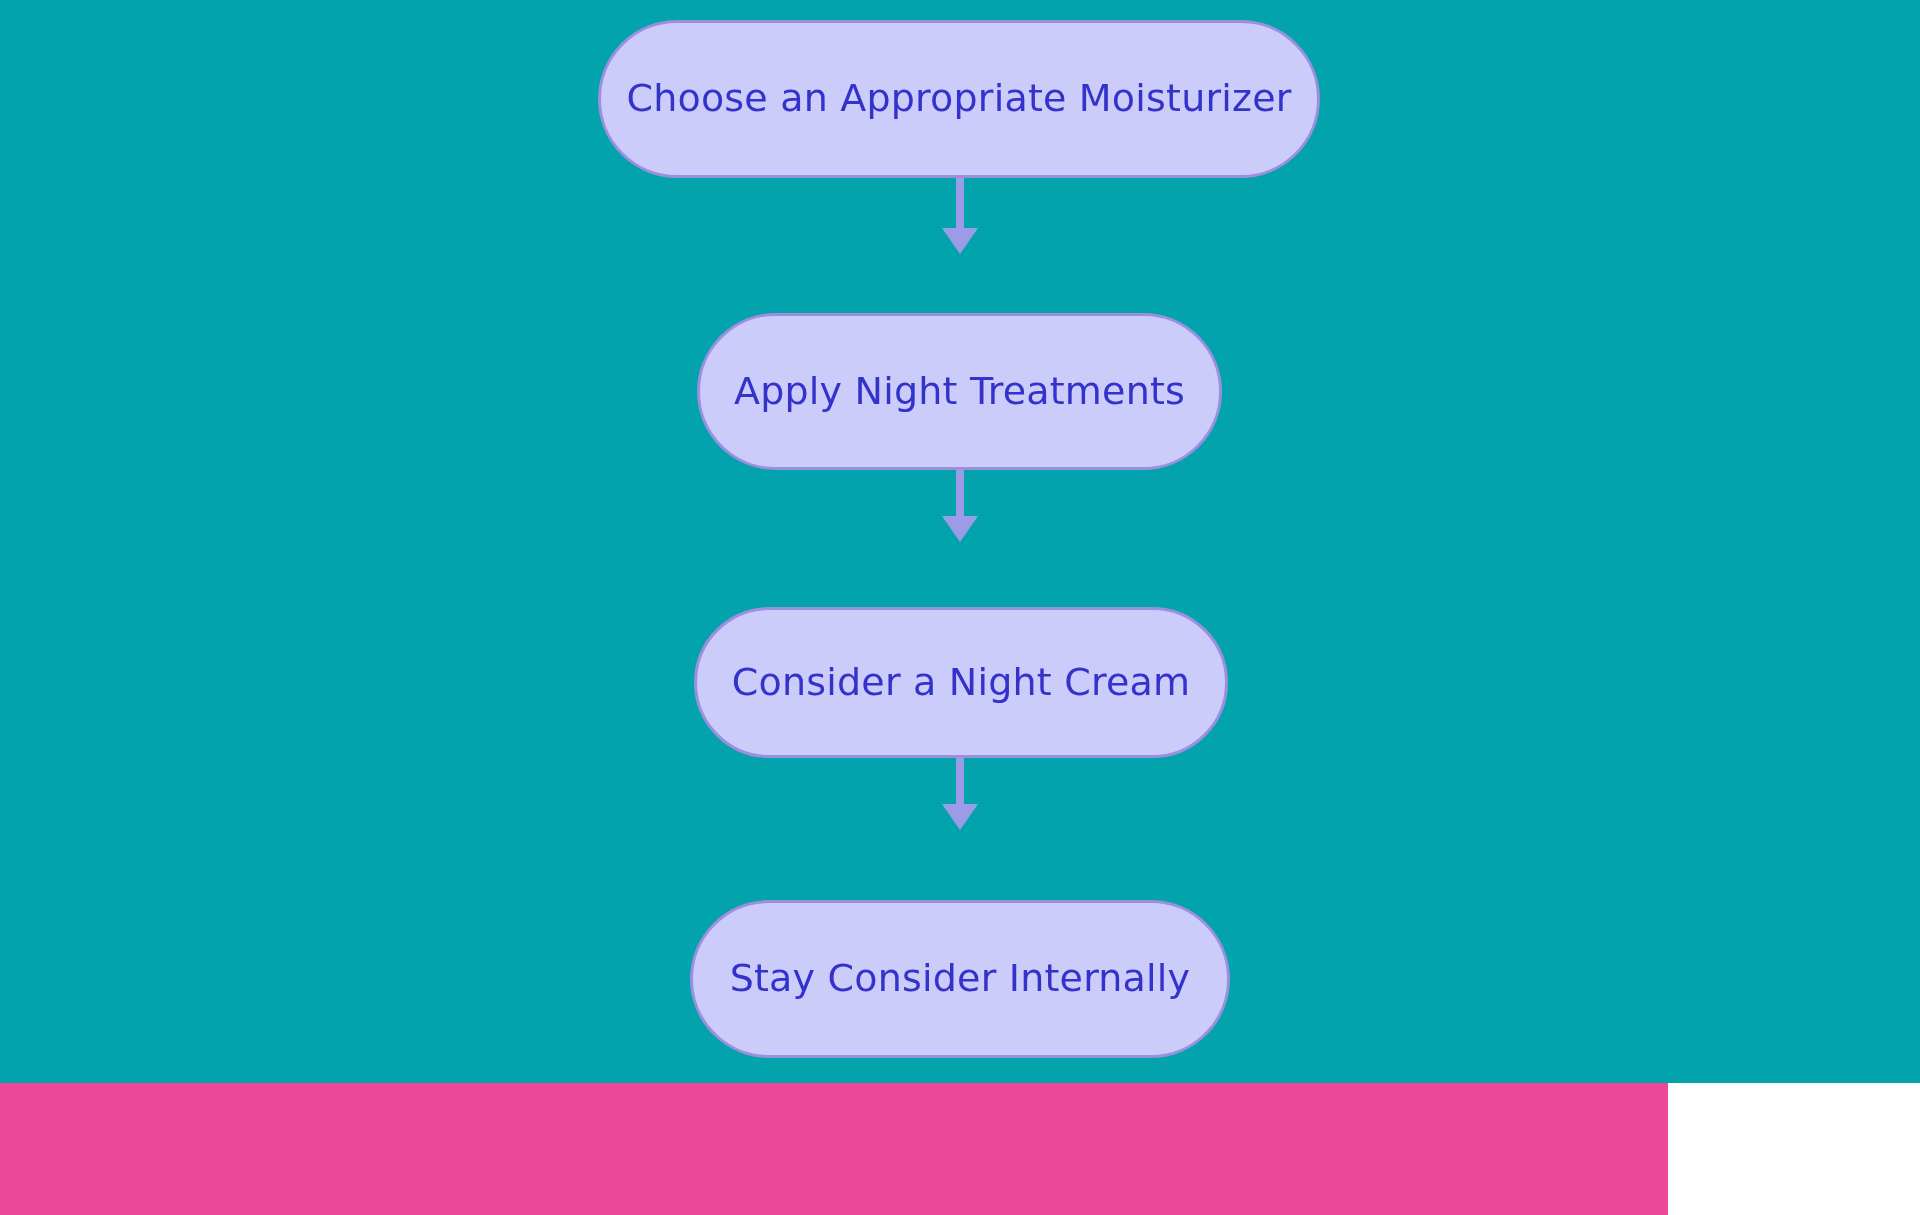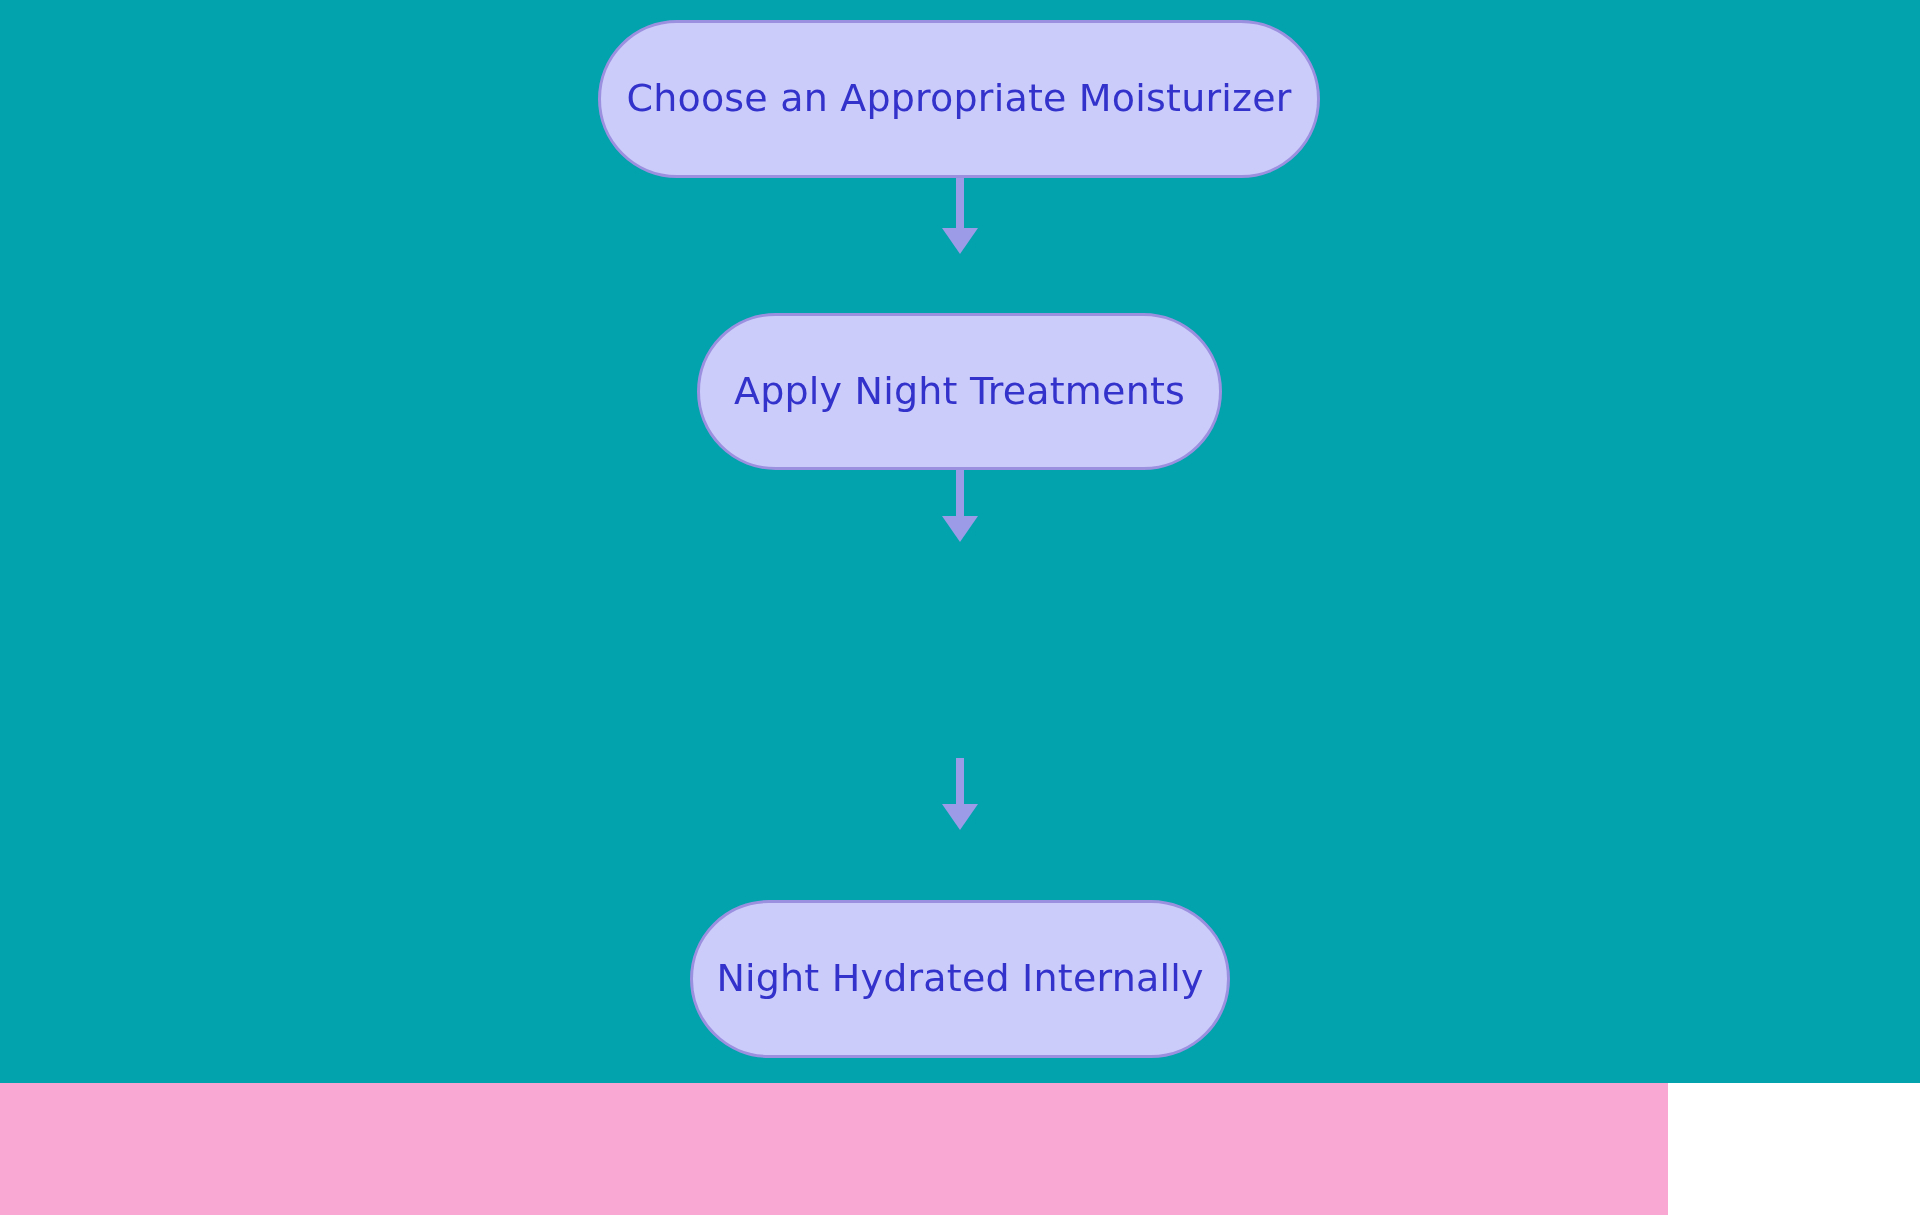--- a/index.html
+++ b/index.html
@@ -11,21 +11,21 @@
     width: 1920px;
     height: 1215px;
     font-family: "DejaVu Sans", "Liberation Sans", sans-serif;
     overflow: hidden;
   }
 
   #canvas {
     position: relative;
     width: 1668px;
     height: 1215px;
-    background: #f9a8d4;
+    background: #ec4899;
   }
 
   #chart-background {
     position: absolute;
     left: 0;
     top: 0;
     width: 1920px;
     height: 1083px;
     background: #02A3AD;
   }
@@ -115,24 +115,27 @@
 
     <div class="flow-node node-1">
       <span class="flow-node-label">Apply Night Treatments</span>
     </div>
 
     <div class="flow-edge edge-1">
       <div class="flow-edge-line"></div>
       <div class="flow-edge-head"></div>
     </div>
 
+    <div class="flow-node node-2">
+      <span class="flow-node-label">Consider a Night Cream</span>
+    </div>
 
     <div class="flow-edge edge-2">
       <div class="flow-edge-line"></div>
       <div class="flow-edge-head"></div>
     </div>
 
     <div class="flow-node node-3">
-      <span class="flow-node-label">Night Hydrated Internally</span>
+      <span class="flow-node-label">Stay Consider Internally</span>
     </div>
 
   </div>
 </div>
 
 </body></html>

